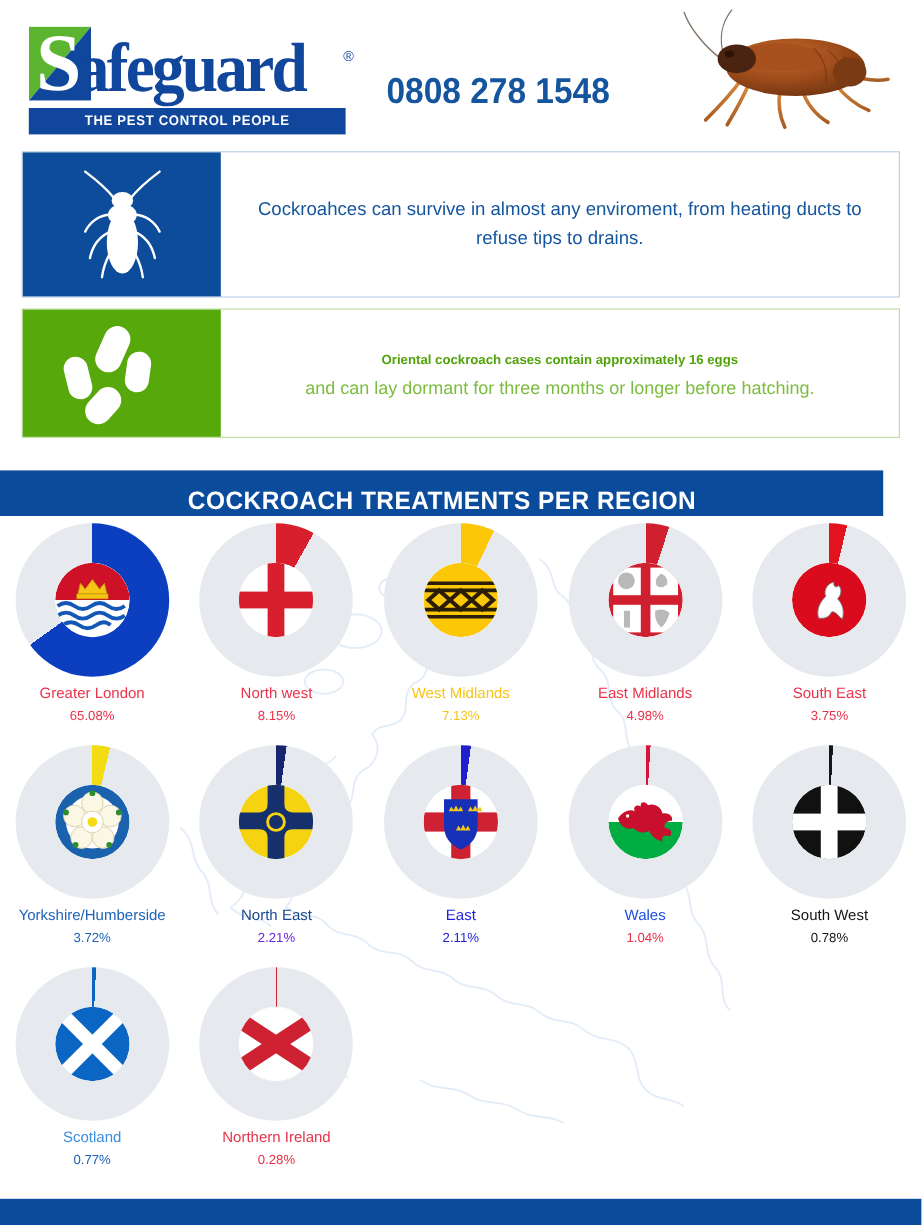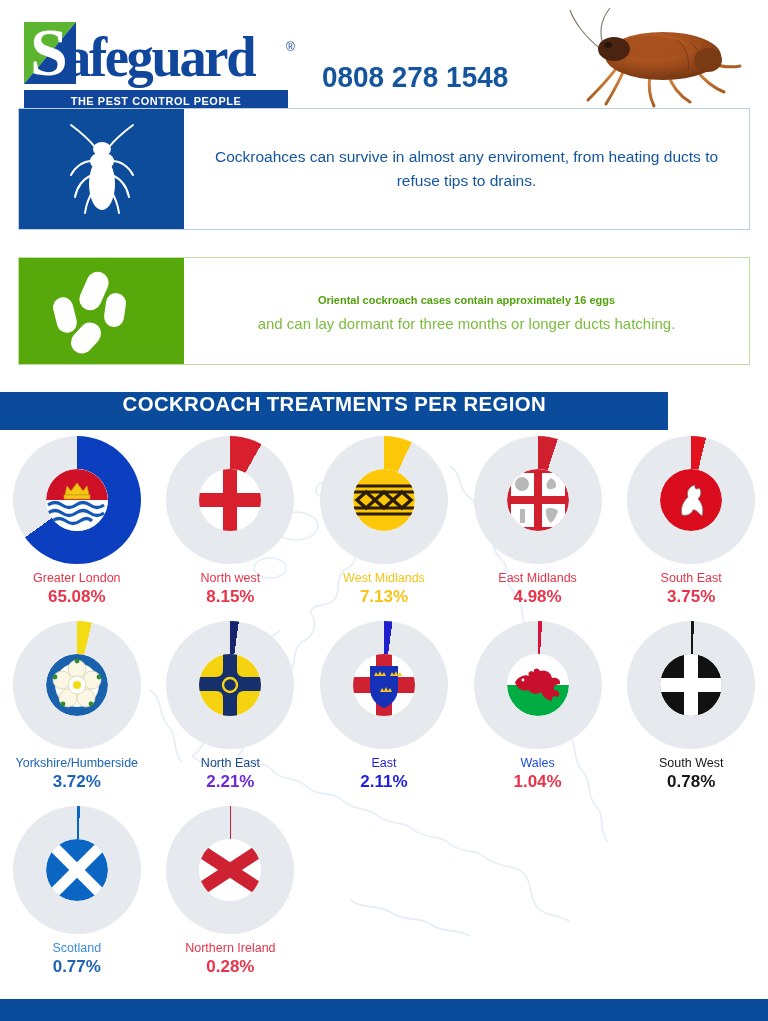--- a/index.html
+++ b/index.html
@@ -32,50 +32,50 @@
   .logo-bar span{display:block;text-align:center;color:#ffffff;font-size:11.5px;
       font-weight:bold;letter-spacing:0.6px;line-height:22px;transform:scaleX(0.95);}
 
   .phone{position:absolute;left:322px;top:60px;font-size:30px;font-weight:bold;
       color:#14559E;letter-spacing:0px;transform:scaleX(0.93);transform-origin:left top;}
 
   .roach-photo{position:absolute;right:10px;top:4px;width:200px;height:112px;}
 
   
   .factbox{position:absolute;left:18px;width:732px;display:flex;box-sizing:border-box;}
-  .fact-blue{top:108px;height:122px;border:1px solid #BBD0E8;background:#fff;}
+  .fact-blue{top:126px;height:122px;border:1px solid #BBD0E8;background:#fff;}
   .fact-green{top:257px;height:108px;border:1px solid #BEDFA0;background:#fff;}
   .fact-icon{width:165px;flex:0 0 165px;display:flex;align-items:center;justify-content:center;}
   .fact-blue .fact-icon{background:#0D4C9B;}
   .fact-green .fact-icon{background:#56A80B;}
   .fact-text{flex:1;display:flex;align-items:center;justify-content:center;
       padding:0 14px;text-align:center;box-sizing:border-box;}
   .fact-blue .fact-text{color:#14559E;font-size:15.5px;line-height:24px;}
   .fact-green .fact-text{font-size:15px;line-height:24px;}
   .fact-green .g-bold{color:#52A30B;font-weight:bold;font-size:11px;}
   .fact-green .g-light{color:#7CBC3E;}
 
   
-  .section-title{position:absolute;left:0;top:392px;width:668px;height:38px;
-      background:#0B4B9B;display:flex;align-items:flex-start;justify-content:center;}
+  .section-title{position:absolute;left:0;top:392px;width:736px;height:38px;
+      background:#0B4B9B;display:flex;align-items:flex-end;justify-content:center;}
   .section-title span{color:#ffffff;font-size:21px;font-weight:bold;letter-spacing:0.4px;
       transform:scaleX(0.97);}
 
   
   .chart-area{position:absolute;left:0;top:430px;width:768px;height:565px;}
   .map-bg{position:absolute;left:120px;top:0px;width:520px;height:560px;opacity:0.5;}
   .grid{position:absolute;inset:0;display:grid;
       grid-template-columns:repeat(5,1fr);grid-template-rows:repeat(3,185px);}
   .cell{position:relative;display:flex;flex-direction:column;align-items:center;}
   .donut{position:relative;width:128px;height:128px;border-radius:50%;
       margin-top:6px;}
   .donut .badge{position:absolute;left:50%;top:50%;transform:translate(-50%,-50%);
       border-radius:50%;overflow:hidden;background:#fff;}
   .cell .lbl{margin-top:6px;font-size:12.5px;line-height:16px;text-align:center;}
-  .cell .val{margin-top:1px;font-size:17px;font-weight:bold;line-height:20px;text-align:center;}
+  .cell .val{margin-top:1px;font-size:11px;font-weight:normal;line-height:20px;text-align:center;}
 
   
   .footer{position:absolute;left:0;bottom:0;width:768px;height:22px;background:#0B4B9B;}
 </style>
 </head>
 <body>
 
 <div class="page">
 
   <div class="header">
@@ -160,21 +160,21 @@
           <rect x="36" y="4" width="22" height="40" rx="11" transform="rotate(24 47 24)"></rect>
           <rect x="8" y="30" width="20" height="36" rx="10" transform="rotate(-14 18 48)"></rect>
           <rect x="58" y="26" width="20" height="34" rx="10" transform="rotate(8 68 43)"></rect>
           <rect x="28" y="54" width="22" height="34" rx="11" transform="rotate(42 39 71)"></rect>
         </g>
       </svg>
     </div>
     <div class="fact-text">
       <div>
         <span class="g-bold">Oriental cockroach cases contain approximately 16 eggs</span><br>
-        <span class="g-light">and can lay dormant for three months or longer ducts hatching.</span>
+        <span class="g-light">and can lay dormant for three months or longer before hatching.</span>
       </div>
     </div>
   </div>
 
   <div class="section-title">
     <span>COCKROACH TREATMENTS PER REGION</span>
   </div>
 
   <div class="chart-area">
 

